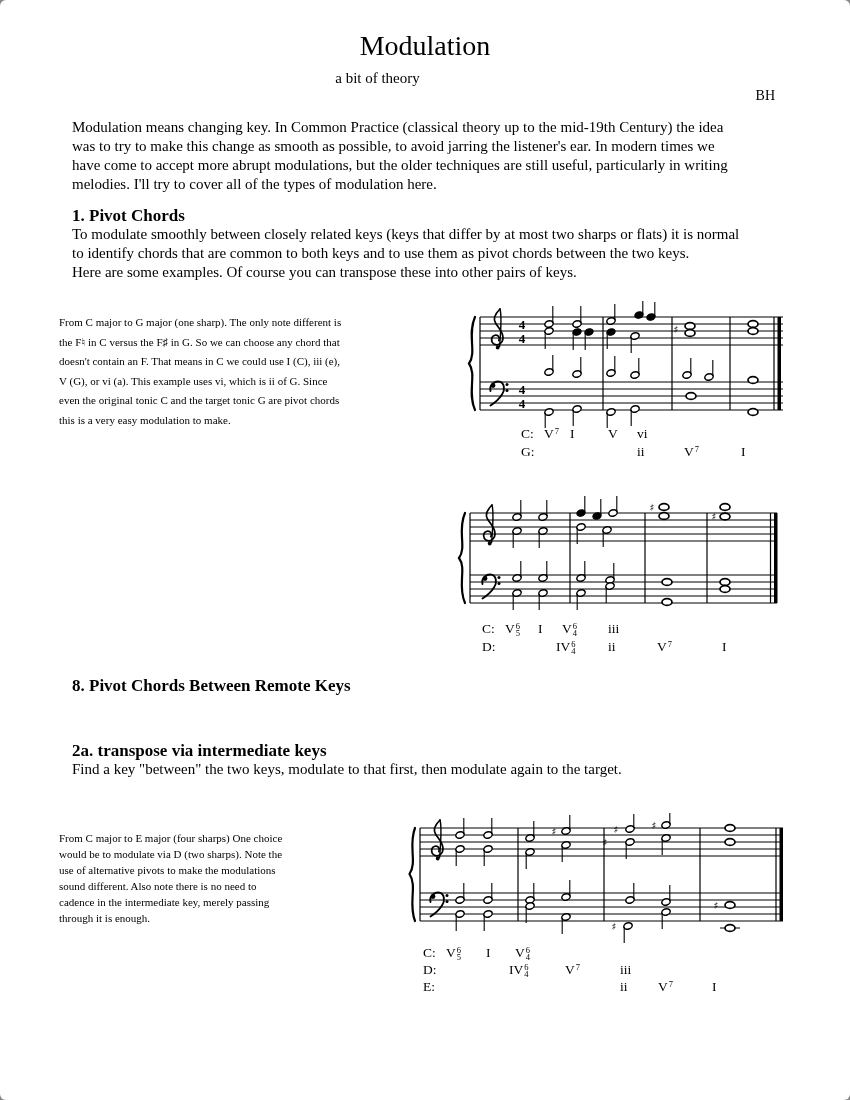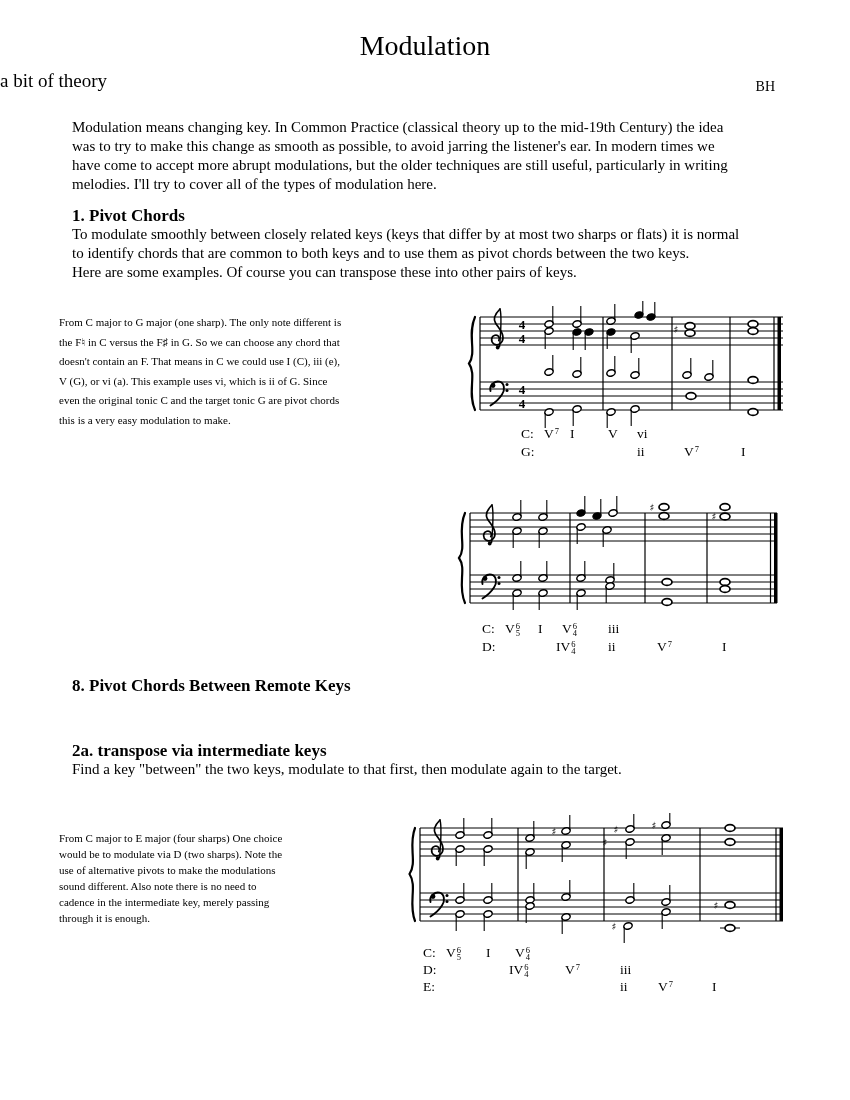--- a/index.html
+++ b/index.html
@@ -1,21 +1,21 @@
 <!DOCTYPE html>
 <html><head>
 <meta charset="utf-8">
 <style>
   html,body{margin:0;padding:0;background:#888;}
   .page{position:relative;width:850px;height:1100px;background:#ffffff;margin:0 auto;
-        font-family:"Liberation Serif","DejaVu Sans",serif;color:#000;overflow:hidden;}
+        font-family:"Liberation Serif","DejaVu Sans",serif;color:#000;overflow:hidden;border-radius:6px;}
   .abs{position:absolute;}
   .title{top:30px;left:0;width:850px;text-align:center;font-size:28px;}
-  .subtitle{top:70px;left:0;width:755px;font-size:19px;}
-  .byline{top:79px;left:72px;width:703px;text-align:right;font-size:14px;}
+  .subtitle{top:70px;left:0;width:755px;text-align:center;font-size:15px;}
+  .byline{top:88px;left:72px;width:703px;text-align:right;font-size:14px;}
   .para{left:72px;width:708px;font-size:15px;line-height:19px;white-space:pre-line;}
   .hd{left:72px;font-size:17px;font-weight:bold;white-space:pre;}
   .caption{left:59px;font-size:11px;line-height:19.5px;white-space:pre-line;}
   .labels{font-size:13.5px;}
   .lrow{position:relative;height:18px;}
   .lrow.sm{height:17px;}
   .chord{position:absolute;top:0;white-space:nowrap;}
   .fig{display:inline-flex;flex-direction:column;vertical-align:4.5px;margin-left:1px;}
   .fig i{font-style:normal;font-size:8.5px;line-height:7.5px;}
   

